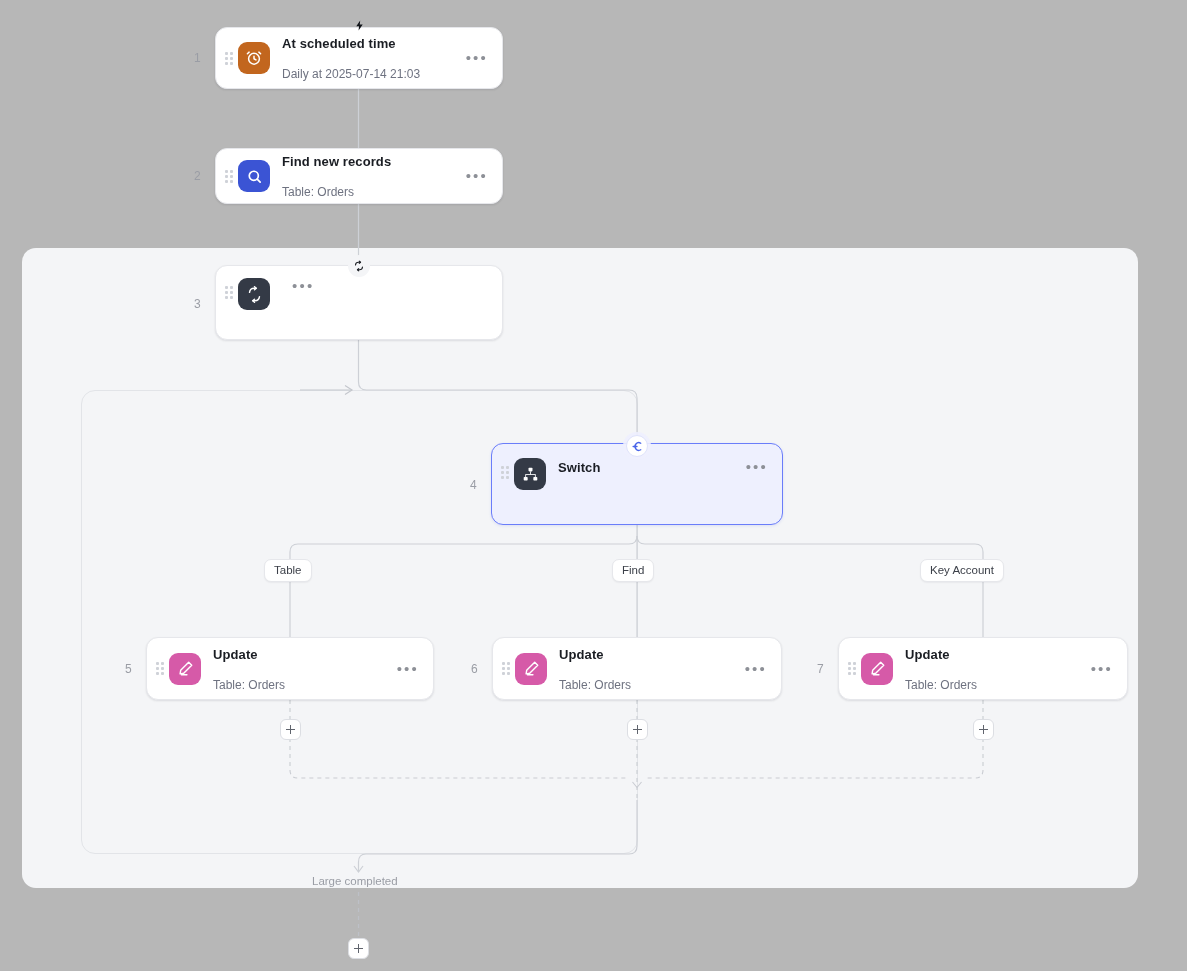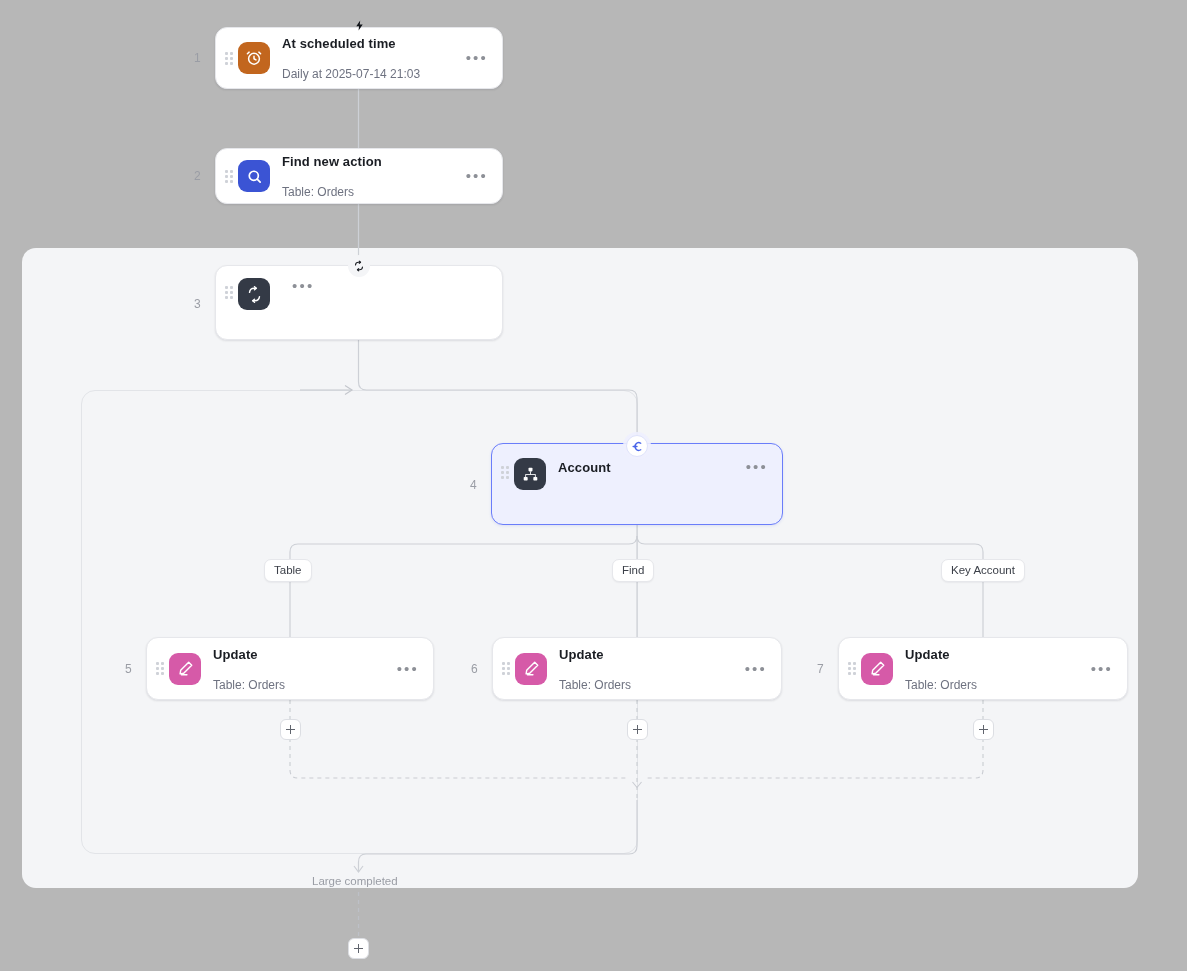--- a/index.html
+++ b/index.html
@@ -208,21 +208,21 @@
         <i></i>
         <i></i>
     </span>
     <span class="ico ico-search">
       <svg width="17" height="17" viewBox="0 0 24 24" fill="none" stroke="#fff" stroke-width="2.4" stroke-linecap="round">
         <circle cx="11" cy="11" r="6.4"></circle>
           <path d="M15.8 15.8 L20 20"></path>
       </svg>
     </span>
     <span class="txt">
-      <span class="title">Find new action</span>
+      <span class="title">Find new records</span>
       <span class="sub" style="display:block">Table: Orders</span>
     </span>
     <span class="dots">•••</span>
   </div>
 
   <div class="node" style="left:215px; top:265px; width:288px; height:75px; align-items:flex-start; padding-top:10px;">
     <span class="num" style="top:38px">3</span>
     <span class="handle" style="margin-top:8px">
       <i></i>
         <i></i>
@@ -265,34 +265,34 @@
         <rect x="9.2" y="2.6" width="5.6" height="5" rx="1.1"></rect>
         <rect x="2.4" y="15.4" width="5.6" height="5" rx="1.1"></rect>
         <rect x="16" y="15.4" width="5.6" height="5" rx="1.1"></rect>
         <rect x="11.4" y="7.6" width="1.2" height="4.4"></rect>
         <rect x="5" y="11.4" width="14" height="1.2"></rect>
         <rect x="4.6" y="11.9" width="1.2" height="3.6"></rect>
         <rect x="18.2" y="11.9" width="1.2" height="3.6"></rect>
       </svg>
     </span>
     <span class="txt" style="padding:0">
-      <span class="title">Account</span>
+      <span class="title">Switch</span>
     </span>
     <span class="dots" style="margin-top:4px">•••</span>
   </div>
   <div class="badge ring" style="left:626px; top:435px;">
     <svg width="13" height="13" viewBox="0 0 24 24" fill="none" stroke="#4864e8" stroke-width="2.6" stroke-linecap="round" stroke-linejoin="round">
       <path d="M18 6 A7 7 0 1 0 18 18"></path>
       <path d="M4 12 H11"></path>
     </svg>
   </div>
 
   <div class="pill" style="left:264px; top:559px;">Table</div>
   <div class="pill" style="left:612px; top:559px;">Find</div>
-  <div class="pill" style="left:941px; top:559px;">Key Account</div>
+  <div class="pill" style="left:920px; top:559px;">Key Account</div>
 
   <div class="node" style="left:146px; top:637px; width:288px; height:63px;">
     <span class="num">5</span>
     <span class="handle">
       <i></i>
         <i></i>
         <i></i>
         <i></i>
         <i></i>
         <i></i>

